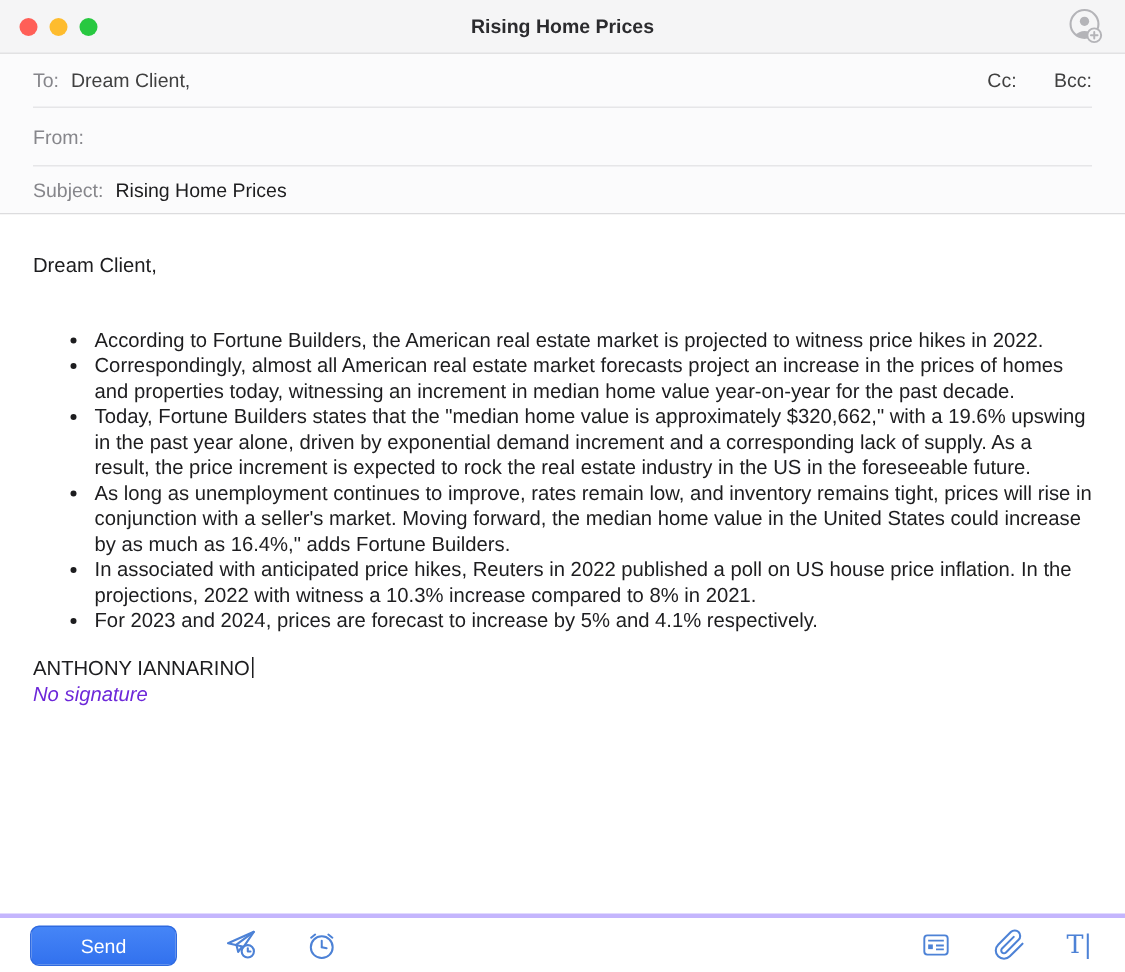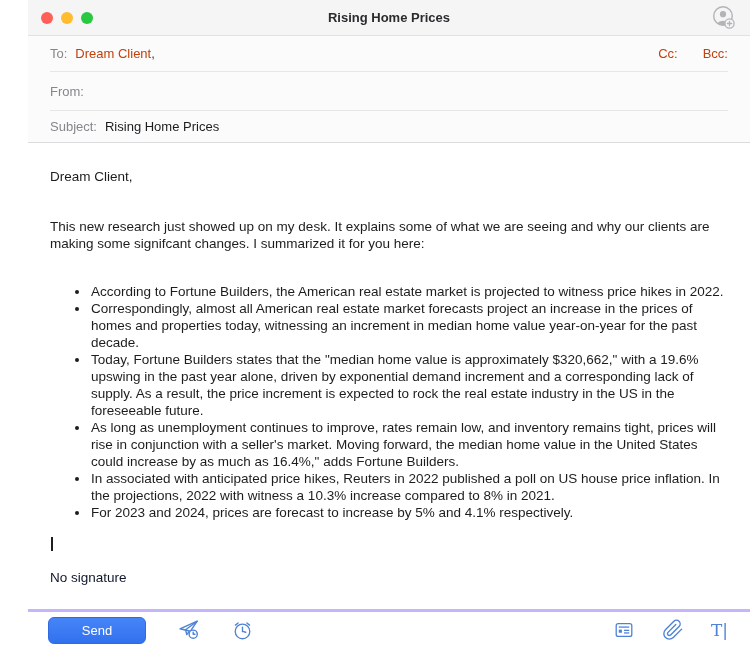--- a/index.html
+++ b/index.html
@@ -3,21 +3,21 @@
 <meta charset="utf-8">
 <style>
   * { box-sizing: border-box; margin: 0; padding: 0; }
   html, body { width: 750px; height: 648px; }
   body {
     font-family: "Liberation Sans", "DejaVu Sans", sans-serif;
     background: #ffffff;
     color: #1d1d1f;
     overflow: hidden;
   }
-  .window { width: 750px; height: 648px; display: flex; flex-direction: column; background:#fff;padding-left:28px; }
+  .window { width: 750px; height: 648px; display: flex; flex-direction: column; background:#fff; }
 
   
   .titlebar {
     height: 36px; flex: 0 0 36px;
     background: #f5f5f6;
     border-bottom: 1px solid #e2e2e3;
     position: relative;
     display: flex; align-items: center;
   }
   .traffic { display: flex; gap: 8px; margin-left: 13px; z-index: 2; }
@@ -32,39 +32,39 @@
   .add-contact { position: absolute; right: 13px; top: 5px; }
 
   
   .headers { background: #fbfbfc; flex: 0 0 auto; }
   .hrow { display: flex; align-items: center; font-size: 13px; margin: 0 22px; text-align: right; }
   .hrow-to { height: 36px; border-bottom: 1px solid #e6e6e8; }
   .hrow-from { height: 39px; border-bottom: 1px solid #e6e6e8; gap: 27px; }
   .hrow-subject-wrap { border-bottom: 1px solid #dcdcde; }
   .hrow-subject { height: 31px; }
   .hlabel { color: #86868b; margin-right: 8px; }
-  .hlink { color: #c2410c; }
+  .hlink { color: #404040; }
   .hsuffix { color: #3c3c40; }
   .subject-value { color: #1d1d1f; }
   .ccbcc { margin-left: auto; display: flex; gap: 25px; }
 
   
   .message {
     flex: 1 1 auto; background: #fff;
     padding: 25px 22px 0 22px;
     font-size: 13.5px; line-height: 17px;
     overflow: hidden;
   }
   .greeting { margin-bottom: 33px; }
   .intro { margin-bottom: 0; }
   .bullets { margin: 31px 0 0 0; padding-left: 40px; list-style: disc outside; }
   .bullets li { padding-left: 1px; }
   .signature { margin-top: 15px; white-space: nowrap; }
   .caret { display: inline-block; width: 1.5px; height: 14px; background: #1d1d1f; vertical-align: -2px; margin-left: 1px; }
-  .no-signature { margin-top: 16px; color: #0f172a; }
+  .no-signature { color: #6d28d9; font-style: italic; }
 
   
   .toolbar {
     flex: 0 0 39px; height: 39px;
     border-top: 3px solid #c4b5fd;
     background: #fff;
     display: flex; align-items: center;
     padding: 0 22px 0 20px;
   }
   .send-btn {
@@ -125,30 +125,29 @@
     <div class="hrow-subject-wrap">
       <div class="hrow hrow-subject">
         <span class="hlabel">Subject:</span>
         <span class="subject-value">Rising Home Prices</span>
       </div>
     </div>
   </div>
 
   <div class="message">
     <p class="greeting">Dream Client,</p>
-    <p class="intro">This new research just showed up on my desk. It explains some of what we are seeing and why our clients are making some signifcant changes. I summarized it for you here:</p>
     <ul class="bullets">
       <li>According to Fortune Builders, the American real estate market is projected to witness price hikes in 2022.</li>
       <li>Correspondingly, almost all American real estate market forecasts project an increase in the prices of homes and properties today, witnessing an increment in median home value year-on-year for the past decade.</li>
       <li>Today, Fortune Builders states that the "median home value is approximately $320,662," with a 19.6% upswing in the past year alone, driven by exponential demand increment and a corresponding lack of supply. As a result, the price increment is expected to rock the real estate industry in the US in the foreseeable future.</li>
       <li>As long as unemployment continues to improve, rates remain low, and inventory remains tight, prices will rise in conjunction with a seller's market. Moving forward, the median home value in the United States could increase by as much as 16.4%," adds Fortune Builders.</li>
       <li>In associated with anticipated price hikes, Reuters in 2022 published a poll on US house price inflation. In the projections, 2022 with witness a 10.3% increase compared to 8% in 2021.</li>
       <li>For 2023 and 2024, prices are forecast to increase by 5% and 4.1% respectively.</li>
     </ul>
-    <p class="signature"><span class="caret"></span></p>
+    <p class="signature"><span>ANTHONY IANNARINO</span><span class="caret"></span></p>
     <p class="no-signature">No signature</p>
   </div>
 
   <div class="toolbar">
     <button class="send-btn">Send</button>
 
     <button class="tool-icon icon-schedule">
       <svg width="24" height="24" viewBox="0 0 24 24" fill="none" stroke="currentColor" stroke-width="1.4" stroke-linejoin="round" stroke-linecap="round">
         <path d="M3 10.8 L20.2 3.2 L13.4 13.2 Z"></path>
         <path d="M20.2 3.2 L8.6 11.8 L9.8 16.6 L12 13.6"></path>

